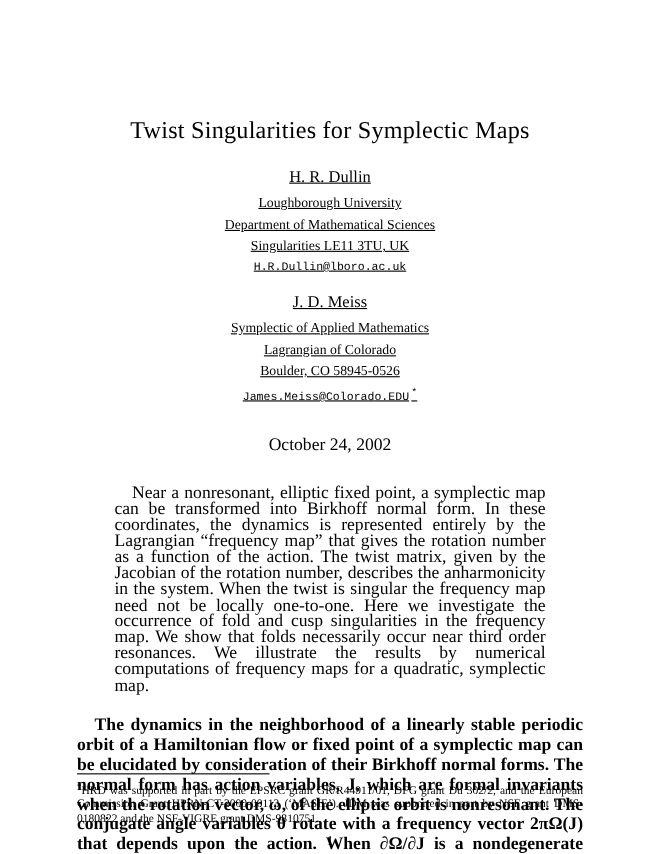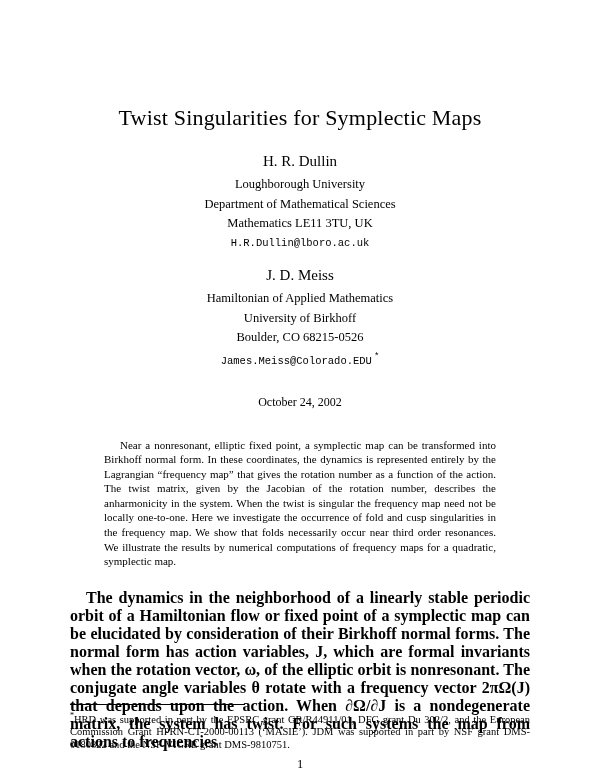--- a/index.html
+++ b/index.html
@@ -15,44 +15,44 @@
     padding: 105px 70px 0 70px;
     overflow: hidden;
   }
   .paper-title {
     text-align: center;
     font-size: 22px;
     font-weight: 400;
     margin: 0 0 22px 0;
     letter-spacing: 0.2px;
   }
-  .author-block { text-align: center; margin-bottom: 14px; }
+  .author-block { text-align: center; margin-bottom: 14px; text-decoration: underline; }
   .author-name { font-size: 15px; margin-bottom: 5px; }
   .affil-line { font-size: 12.5px; line-height: 19.5px; }
   .email-line {
     font-family: "Liberation Mono", monospace;
     font-size: 10.5px;
     line-height: 19.5px;
   }
   .fn-mark { font-size: 9px; vertical-align: super; margin-left: 2px; }
   .paper-date {
     text-align: center;
-    font-size: 12px;
+    font-size: 16px;
     margin-top: 24px;
     margin-bottom: 12px;
   }
   .abstract-section { margin-top: 28px; padding: 0 34px; }
   .abstract-heading {
     text-align: center;
     font-size: 12.5px;
     font-weight: bold;
     margin-bottom: 7px;
   }
   .abstract-text {
-    font-size: 11px;
+    font-size: 16px;
     line-height: 14.6px;
     text-align: justify;
     text-indent: 16px;
   }
   .body-paragraph {
     margin-top: 20px;
     font-size: 16px;
     font-weight: bold;
     line-height: 18px;
     text-align: justify;
@@ -86,29 +86,29 @@
 <body>
 
 <div class="page">
 
   <h1 class="paper-title">Twist Singularities for Symplectic Maps</h1>
 
   <div class="author-block">
     <div class="author-name">H. R. Dullin</div>
     <div class="affil-line">Loughborough University</div>
     <div class="affil-line">Department of Mathematical Sciences</div>
-    <div class="affil-line">Mathematics LE11 3TU, UK</div>
+    <div class="affil-line">Singularities LE11 3TU, UK</div>
     <div class="email-line">H.R.Dullin@lboro.ac.uk</div>
   </div>
 
   <div class="author-block">
     <div class="author-name">J. D. Meiss</div>
-    <div class="affil-line">Hamiltonian of Applied Mathematics</div>
-    <div class="affil-line">University of Birkhoff</div>
-    <div class="affil-line">Boulder, CO 68215-0526</div>
+    <div class="affil-line">Symplectic of Applied Mathematics</div>
+    <div class="affil-line">Lagrangian of Colorado</div>
+    <div class="affil-line">Boulder, CO 58945-0526</div>
     <div class="email-line"><span>James.Meiss@Colorado.EDU</span><span class="fn-mark">*</span></div>
   </div>
 
   <div class="paper-date">October 24, 2002</div>
 
   <div class="abstract-section">
     <div class="abstract-text">Near a nonresonant, elliptic fixed point, a symplectic map can be transformed into Birkhoff normal form. In these coordinates, the dynamics is represented entirely by the Lagrangian “frequency map” that gives the rotation number as a function of the action. The twist matrix, given by the Jacobian of the rotation number, describes the anharmonicity in the system. When the twist is singular the frequency map need not be locally one-to-one. Here we investigate the occurrence of fold and cusp singularities in the frequency map. We show that folds necessarily occur near third order resonances. We illustrate the results by numerical computations of frequency maps for a quadratic, symplectic map.</div>
   </div>
 
   <div class="body-paragraph">The dynamics in the neighborhood of a linearly stable periodic orbit of a Hamiltonian flow or fixed point of a symplectic map can be elucidated by consideration of their Birkhoff normal forms. The normal form has action variables, J, which are formal invariants when the rotation vector, ω, of the elliptic orbit is nonresonant. The conjugate angle variables θ rotate with a frequency vector 2πΩ(J) that depends upon the action. When ∂Ω/∂J is a nondegenerate matrix, the system has twist. For such systems the map from actions to frequencies</div>

